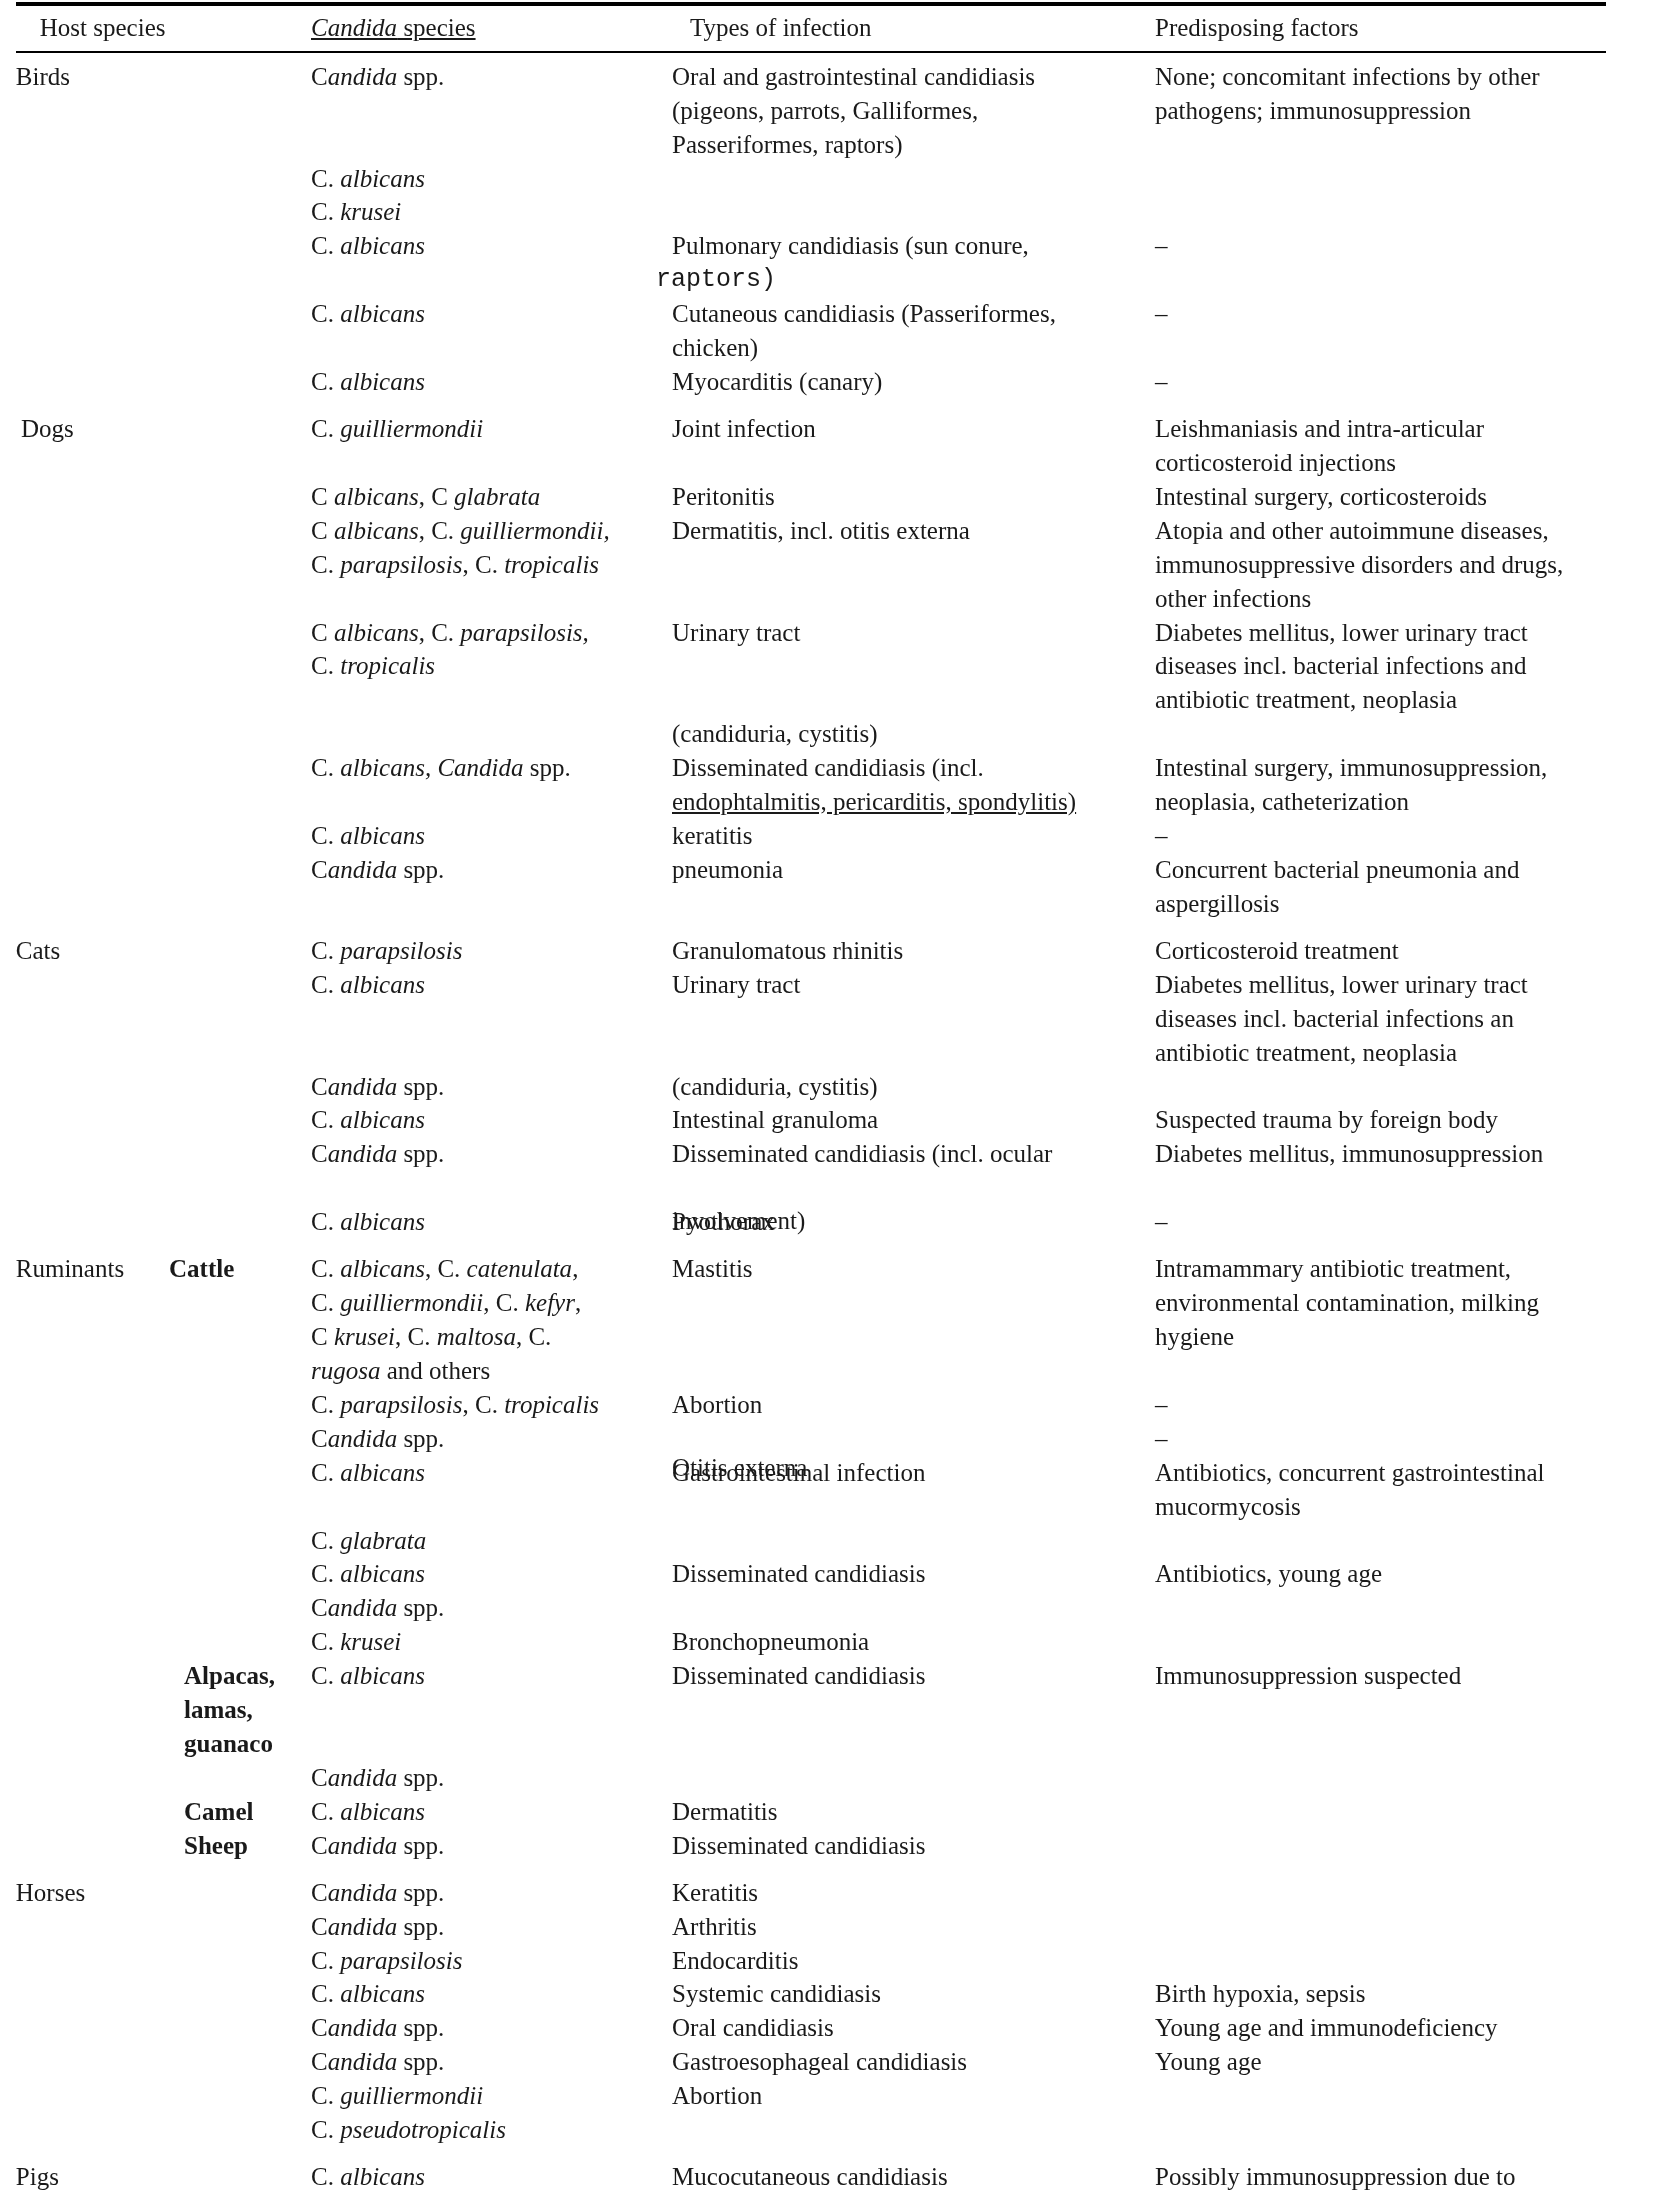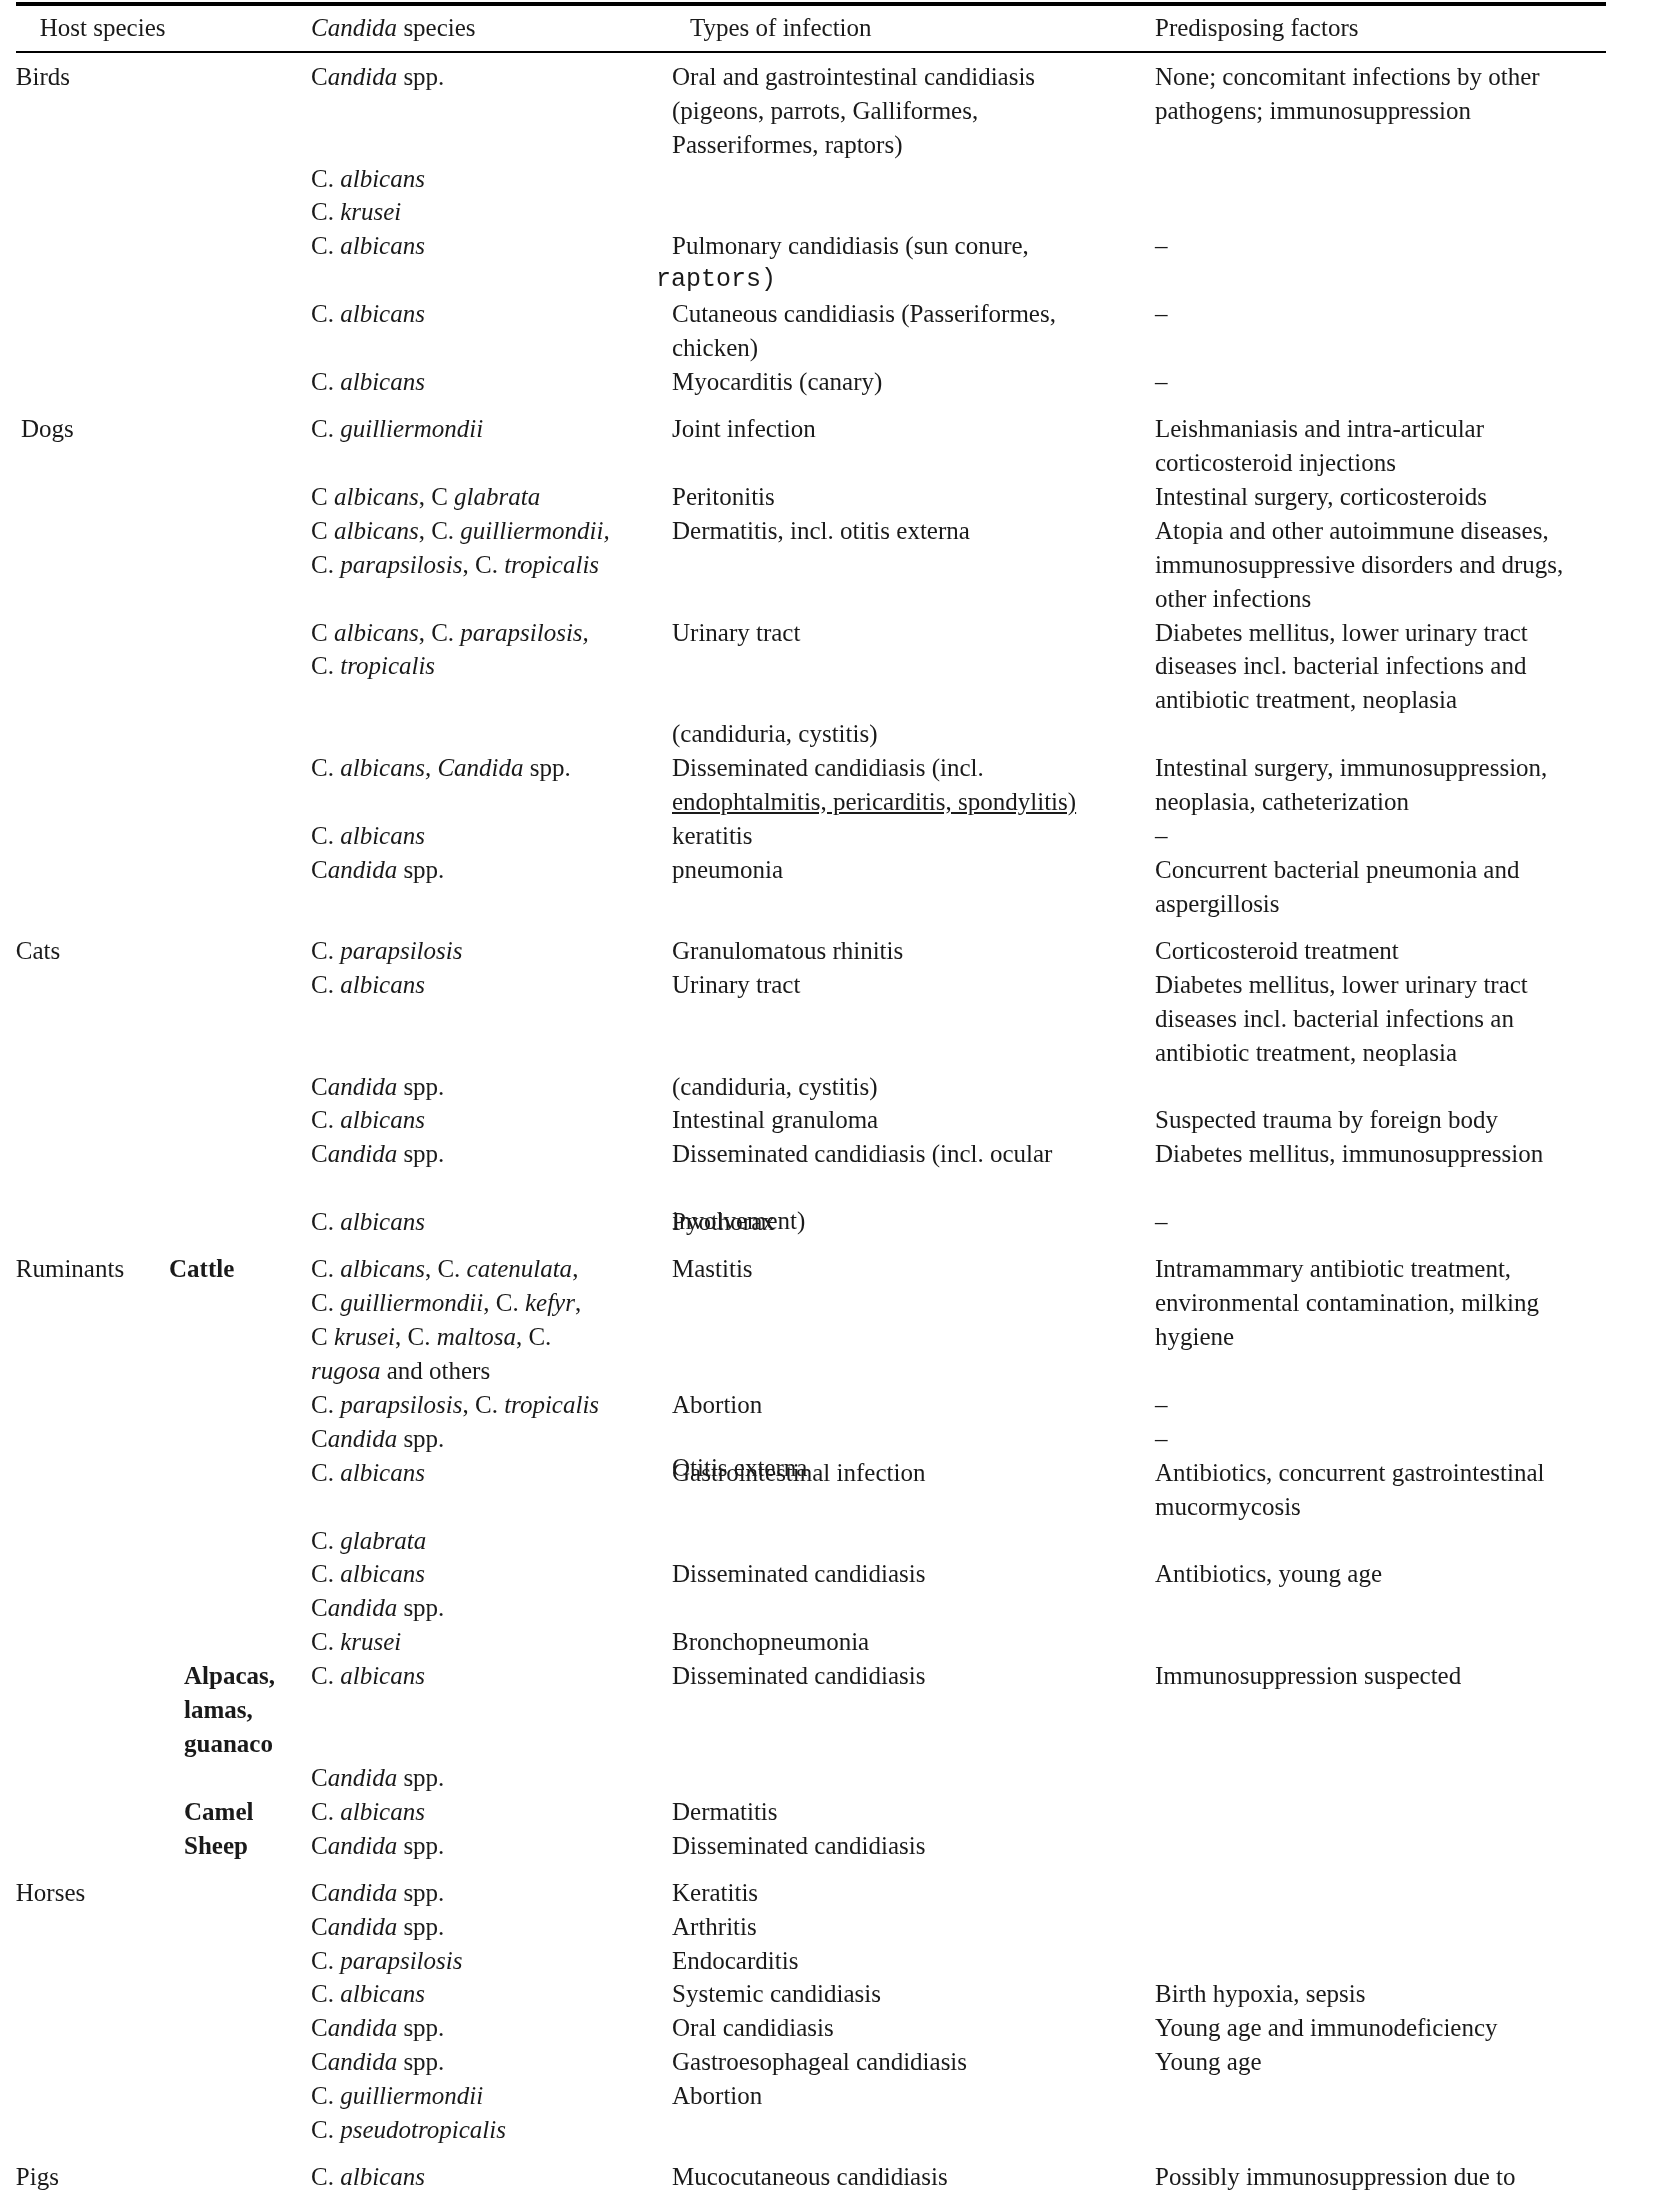--- a/index.html
+++ b/index.html
@@ -14,21 +14,21 @@
   .host { font-weight: normal; }
   .sub { font-weight: bold; }
 </style>
 </head>
 <body>
 
 <div class="rule top"></div>
 <div class="rule head"></div>
 <div id="table-root">
     <div class="cell hdr" style="left: 15.8px; top: 11px; margin-left: 24px;"><span>Host species</span></div>
-    <div class="cell hdr" style="left: 311px; top: 11px;"><i>Candida</i><span> species</span></div>
+    <div class="cell hdr" style="left: 311px; top: 11px; text-decoration: underline;"><i>Candida</i><span> species</span></div>
     <div class="cell hdr" style="left: 672px; top: 11px; margin-left: 18px;"><span>Types of infection</span></div>
     <div class="cell hdr" style="left: 1155px; top: 11px;"><span>Predisposing factors</span></div>
     <div class="cell host" style="left: 15.8px; top: 60px;">Birds</div>
     <div class="cell" style="left: 311px; top: 60px;"><span>C</span><i>andida</i><span> spp.</span></div>
     <div class="cell" style="left: 672px; top: 60px;"><span>Oral and gastrointestinal candidiasis</span></div>
     <div class="cell" style="left: 1155px; top: 60px;"><span>None; concomitant infections by other</span></div>
     <div class="cell" style="left: 672px; top: 94px;"><span>(pigeons, parrots, Galliformes,</span></div>
     <div class="cell" style="left: 1155px; top: 94px;"><span>pathogens; immunosuppression</span></div>
     <div class="cell" style="left: 672px; top: 128px;"><span>Passeriformes, raptors)</span></div>
     <div class="cell" style="left: 311px; top: 162px;"><span>C. </span><i>albicans</i></div>

